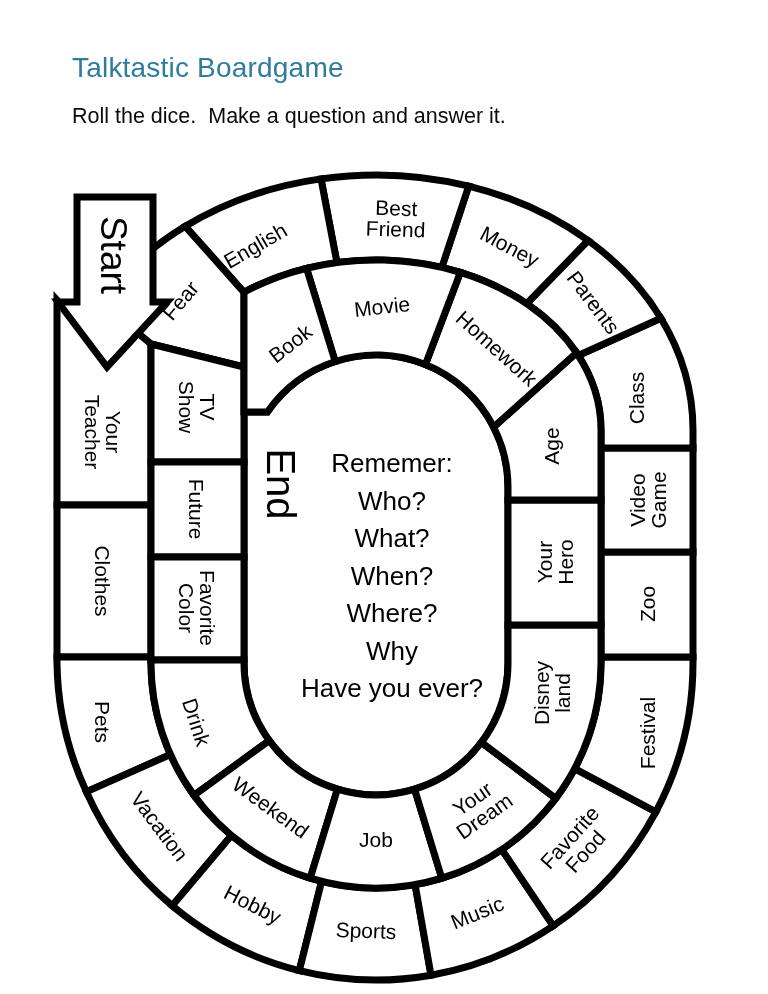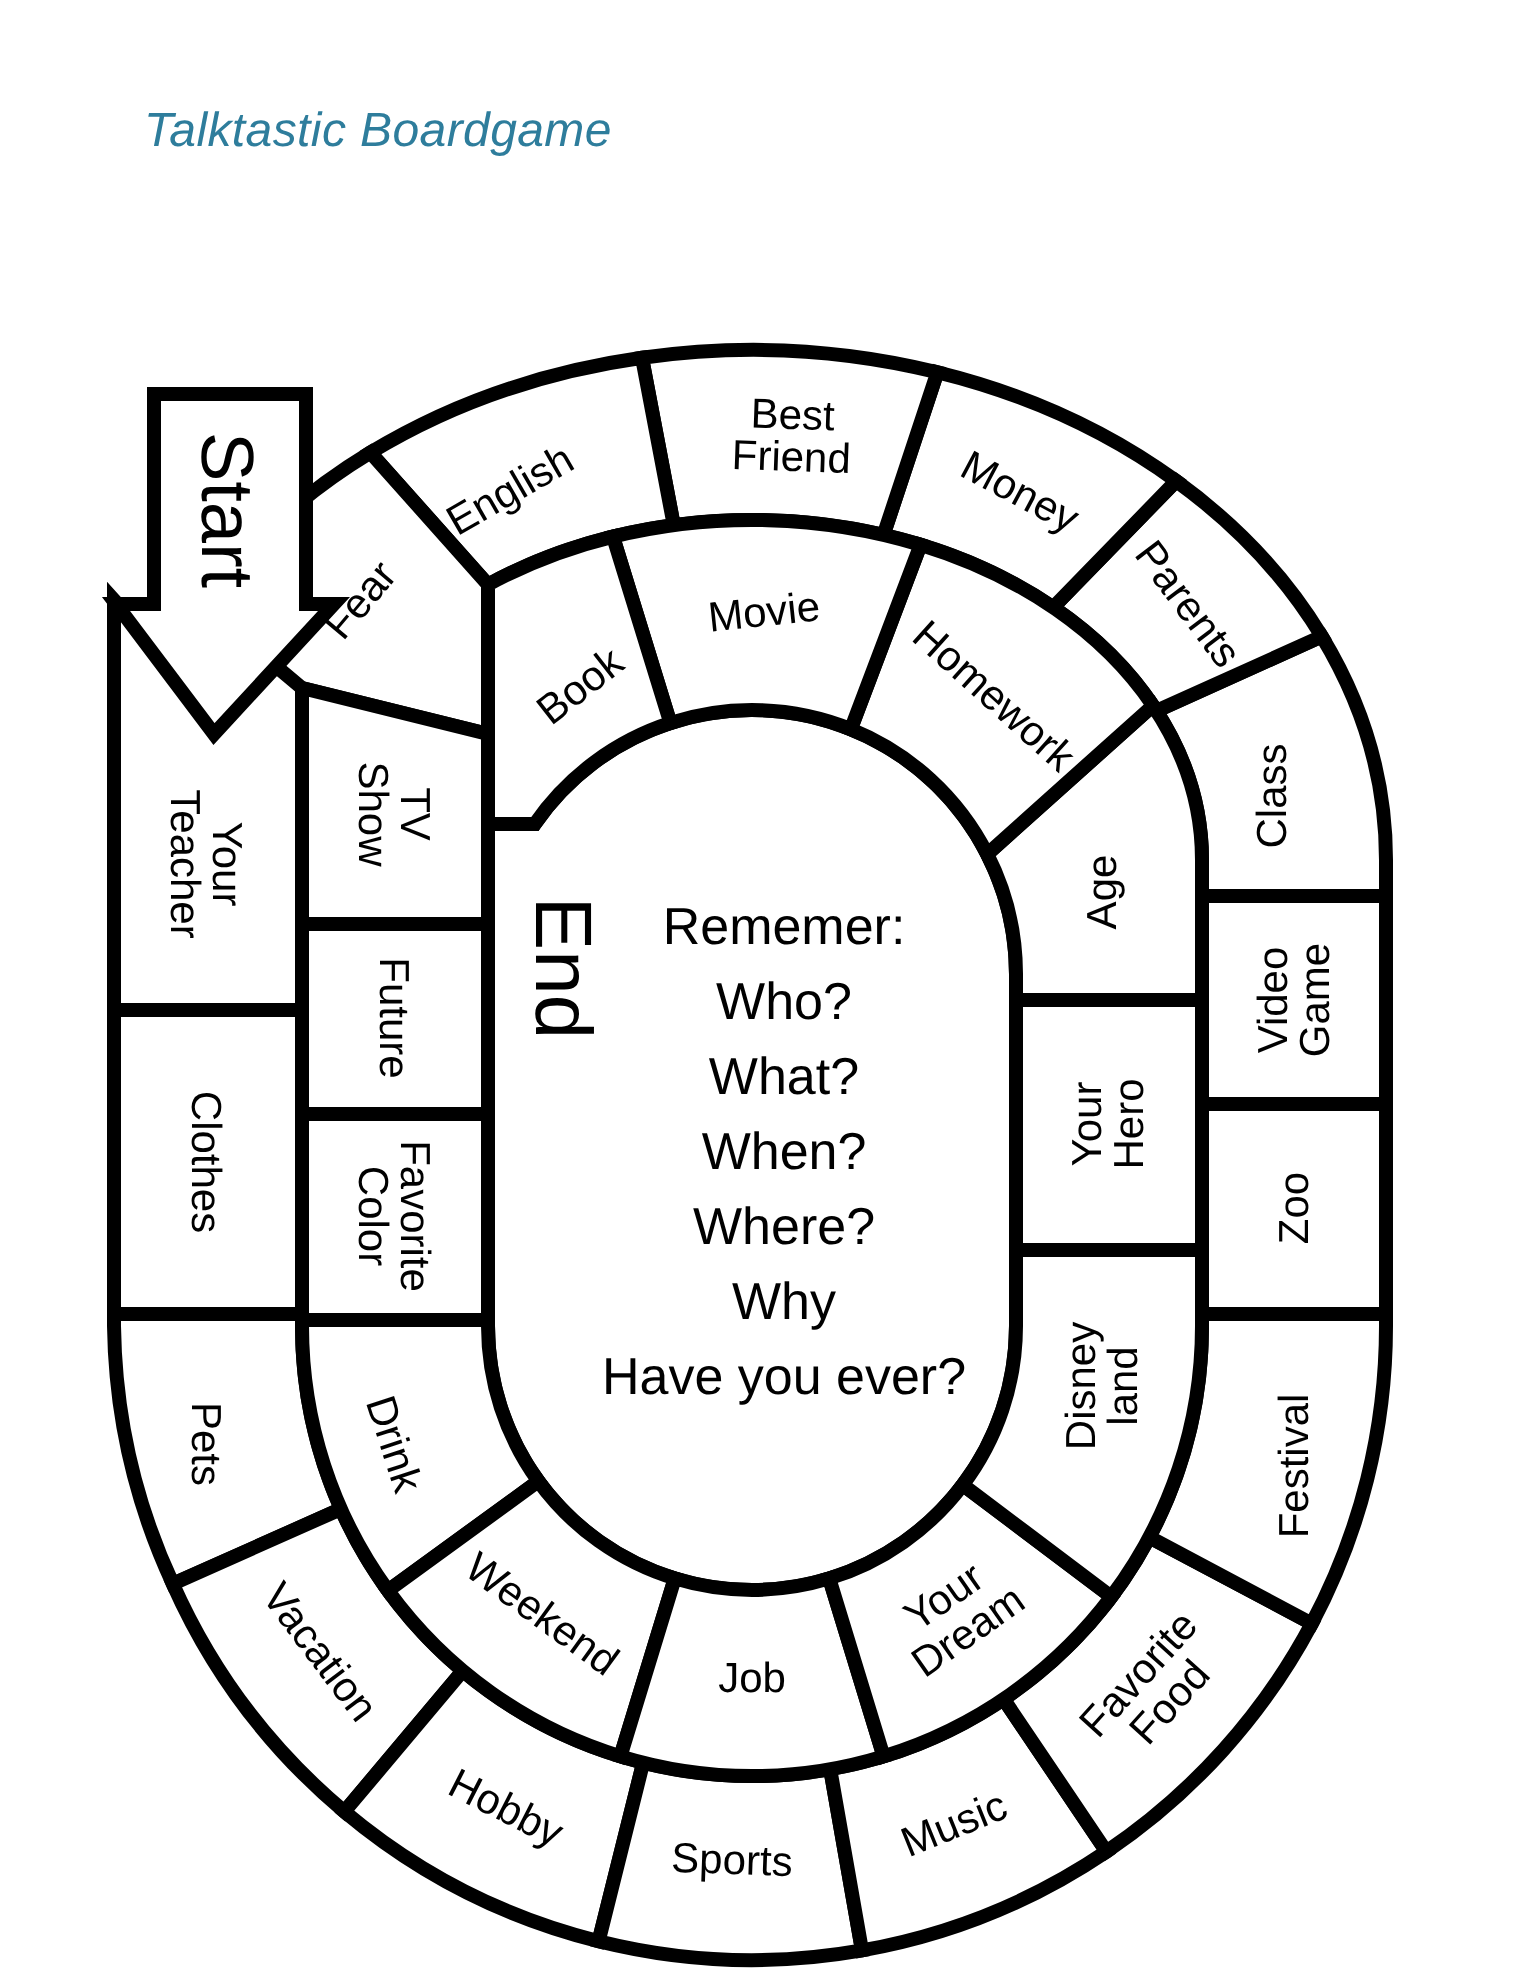--- a/index.html
+++ b/index.html
@@ -1,35 +1,36 @@
 <!DOCTYPE html>
 <html><head>
 <meta charset="utf-8">
 <style>
   html,body{margin:0;padding:0;background:#ffffff;}
   .page{position:relative;width:768px;height:994px;background:#ffffff;overflow:hidden;
         font-family:"Liberation Sans",sans-serif;}
-  .page-title{position:absolute;left:72px;top:52px;margin:0;font-size:24px;font-weight:400;
-        letter-spacing:0.2px;font-style:italic;}
+  .page-title{position:absolute;left:72px;top:52px;margin:0;font-size:28px;font-weight:400;
+        letter-spacing:0.2px;}
   .page-subtitle{position:absolute;left:72px;top:104px;margin:0;font-size:21.5px;color:#0a0a0a;
         white-space:pre-wrap;}
   svg.board{position:absolute;left:0;top:0;}
   svg.board path.space-shape{fill:#ffffff;stroke:#000000;stroke-width:7;stroke-linejoin:miter;}
   svg.board text{fill:#000000;font-family:"Liberation Sans",sans-serif;font-size:21px;
         text-anchor:middle;}
   svg.board text,svg.board tspan{dominant-baseline:central;}
   svg.board text.big{font-size:40px;}
   svg.board text.start-txt{font-size:37px;}
   svg.board text.center-txt{font-size:26px;}
 </style>
 </head>
 <body>
 
 <div class="page">
   <h1 class="page-title" style="color: rgb(46, 125, 156);">Talktastic Boardgame</h1>
+  <p class="page-subtitle">Roll the dice.  Make a question and answer it.</p>
   <svg class="board" width="768" height="994" viewBox="0 0 768 994" xmlns="http://www.w3.org/2000/svg">
       <g>
         <path d="M244,412 L267.4,412 A132,132 0 0 1 508,487 L508,663 A132,132 0 0 1 244,663 Z" class="space-shape"></path>
         <text transform="translate(281,484) rotate(90)" class="big"><tspan x="0" dy="0" dominant-baseline="central">End</tspan></text>
         <g>
           <text transform="translate(392,463) rotate(0)" class="center-txt"><tspan x="0" dy="0" dominant-baseline="central">Rememer:</tspan></text>
           <text transform="translate(392,500.5) rotate(0)" class="center-txt"><tspan x="0" dy="0" dominant-baseline="central">Who?</tspan></text>
           <text transform="translate(392,538) rotate(0)" class="center-txt"><tspan x="0" dy="0" dominant-baseline="central">What?</tspan></text>
           <text transform="translate(392,575.5) rotate(0)" class="center-txt"><tspan x="0" dy="0" dominant-baseline="central">When?</tspan></text>
           <text transform="translate(392,613) rotate(0)" class="center-txt"><tspan x="0" dy="0" dominant-baseline="central">Where?</tspan></text>

